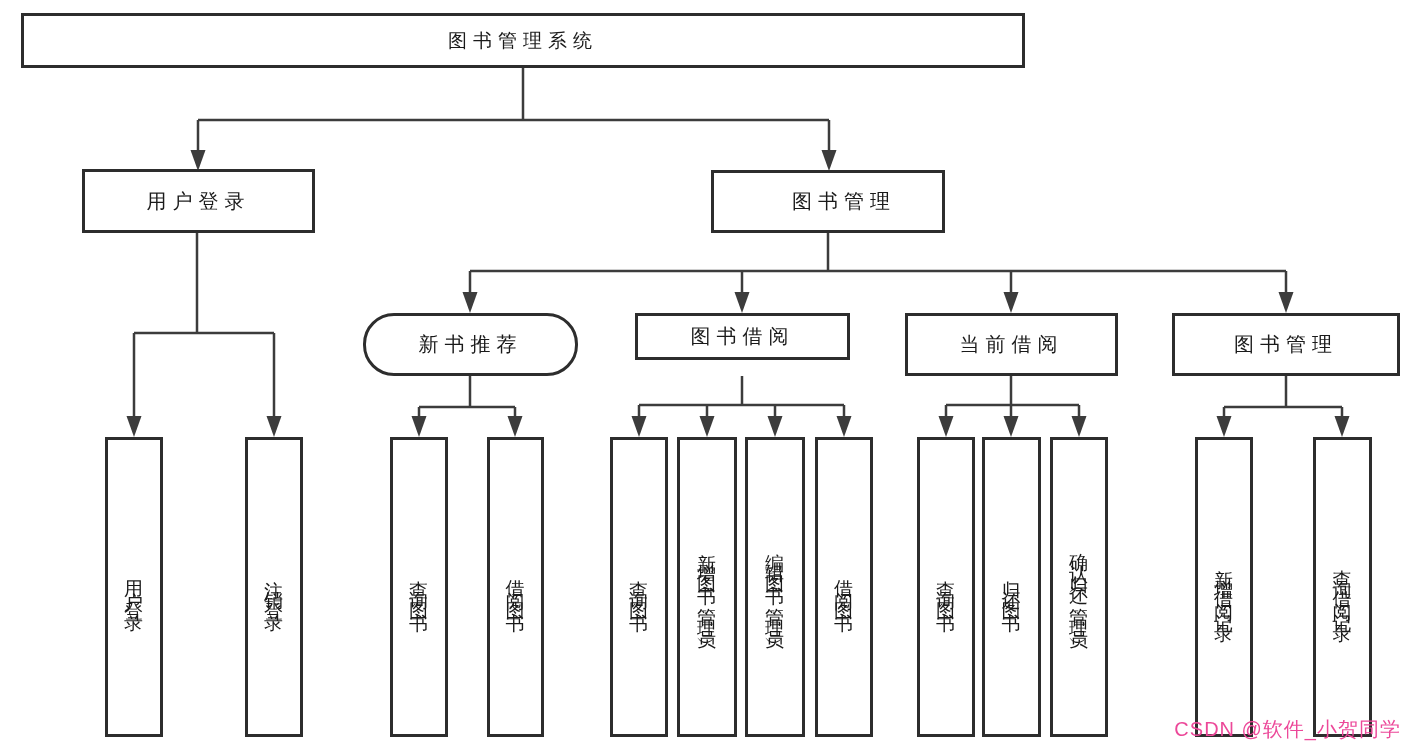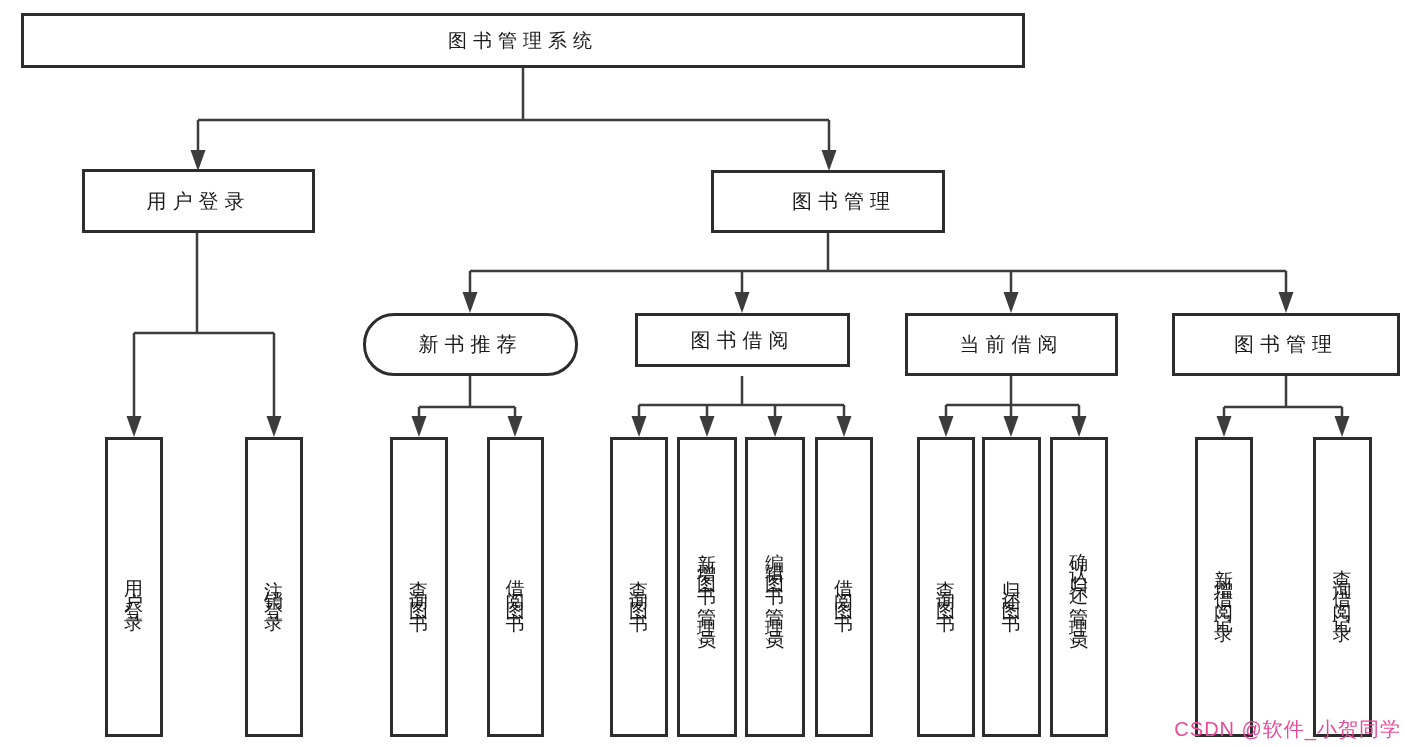--- a/index.html
+++ b/index.html
@@ -41,21 +41,21 @@
     letter-spacing: 11px;
     font-size: 19px;
     line-height: 1;
     white-space: normal;
   }
   
   .root      { left: 21px;   top: 13px;  width: 1004px; height: 55px; font-size: 19px; }
   .p-user    { left: 82px;   top: 169px; width: 233px;  height: 64px; }
   .p-book    { left: 711px;  top: 170px; width: 234px;  height: 63px; padding-left: 32px; }
   .p-new     { left: 363px;  top: 313px; width: 215px;  height: 63px; border-radius: 31px; }
-  .p-borrow  { left: 635px;  top: 313px; width: 215px;  height: 54px; }
+  .p-borrow  { left: 635px;  top: 313px; width: 215px;  height: 47px; }
   .p-current { left: 905px;  top: 313px; width: 213px;  height: 63px; }
   .p-record  { left: 1172px; top: 313px; width: 228px;  height: 63px; }
   
   .lf  { top: 437px; height: 300px; width: 58px; }
   .l1  { left: 105px; }
   .l2  { left: 245px; }
   .l3  { left: 390px; }
   .l4  { left: 487px; width: 57px; }
   .l5  { left: 610px; }
   .l6  { left: 677px; width: 60px; }

